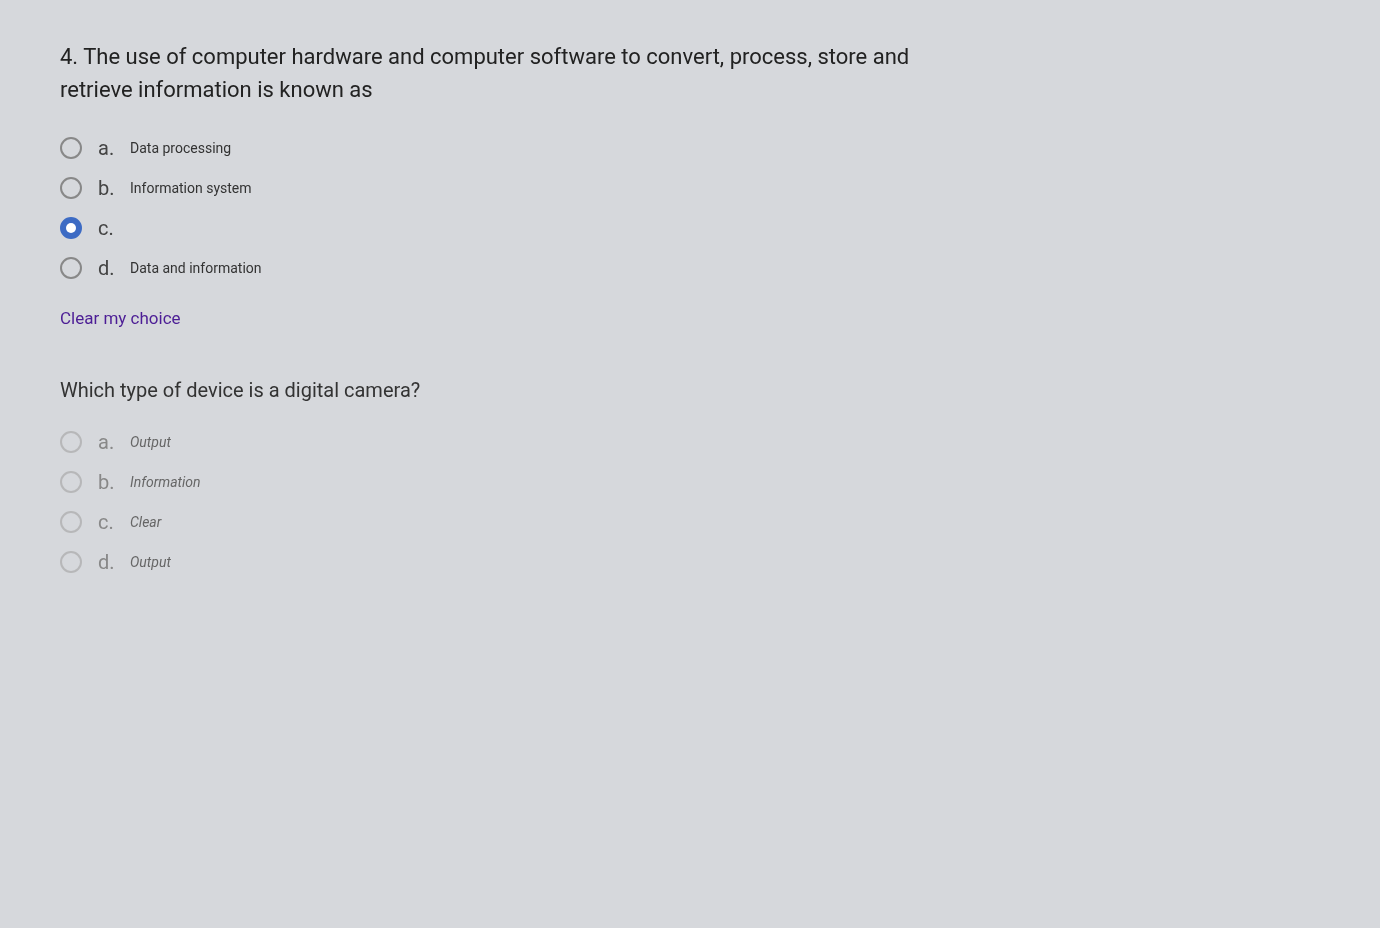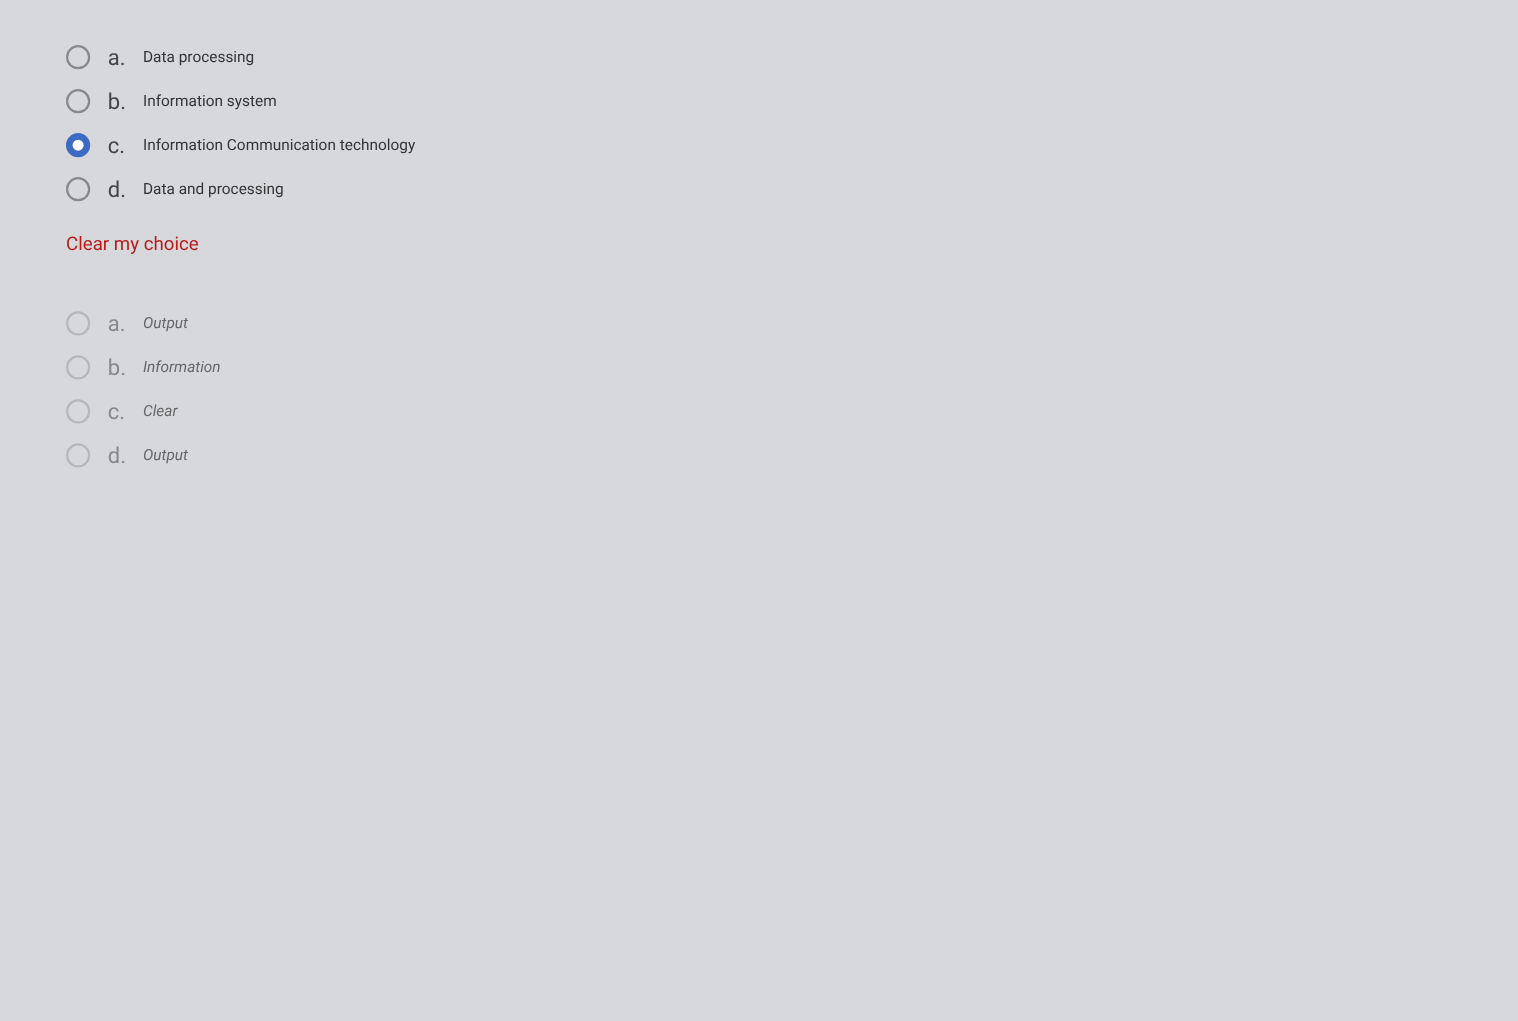--- a/index.html
+++ b/index.html
@@ -82,21 +82,21 @@
       background: transparent;
     }
 
     .option-label {
       font-size: 14px;
       color: #333;
     }
 
     .clear-choice {
       font-size: 17px;
-      color: #b91c1c;
+      color: #4c1d95;
       margin-top: 8px;
       margin-left: 0;
       cursor: pointer;
       display: inline-block;
     }
 
     .question2-block {
       margin-top: 50px;
     }
 
@@ -118,54 +118,58 @@
     }
 
     .option-item.disabled .letter {
       color: #888;
     }
   </style>
 </head>
 <body>
 
 <div class="question-block">
+  <p class="question-text">
+    <span>4.</span>
+    <span> The use of computer hardware and computer software to convert, process, store and retrieve information is known as</span>
+  </p>
 
   <ul class="options-list">
 
     <li class="option-item">
       <div class="radio-outer unselected"></div>
       <span class="letter">a.</span>
       <span class="option-label">Data processing</span>
     </li>
 
     <li class="option-item">
       <div class="radio-outer unselected"></div>
       <span class="letter">b.</span>
       <span class="option-label">Information system</span>
     </li>
 
     <li class="option-item">
       <div class="radio-outer selected">
         <div class="radio-inner"></div>
       </div>
       <span class="letter">c.</span>
-      <span class="option-label">Information Communication technology</span>
     </li>
 
     <li class="option-item">
       <div class="radio-outer unselected"></div>
       <span class="letter">d.</span>
-      <span class="option-label">Data and processing</span>
+      <span class="option-label">Data and information</span>
     </li>
   </ul>
 
   <span class="clear-choice">Clear my choice</span>
 </div>
 
 <div class="question2-block question-block">
+  <p class="question2-text">Which type of device is a digital camera?</p>
 
   <ul class="options-list">
 
     <li class="option-item disabled">
       <div class="radio-outer unselected"></div>
       <span class="letter">a.</span>
       <span class="option-label">Output</span>
     </li>
 
     <li class="option-item disabled">

